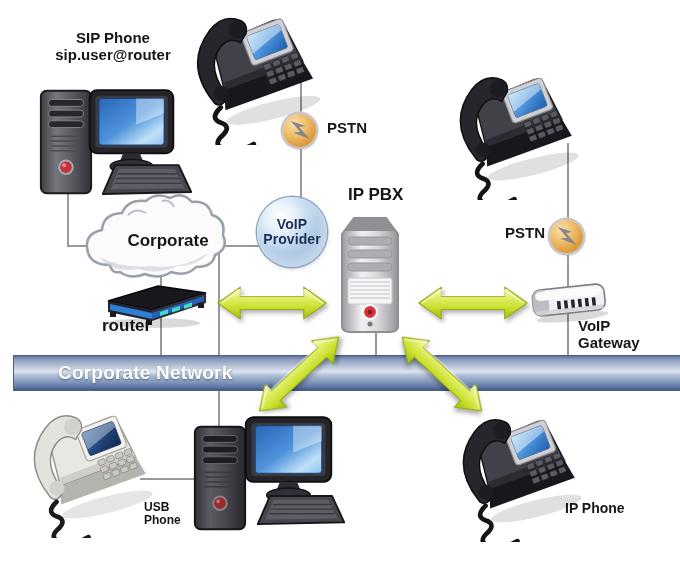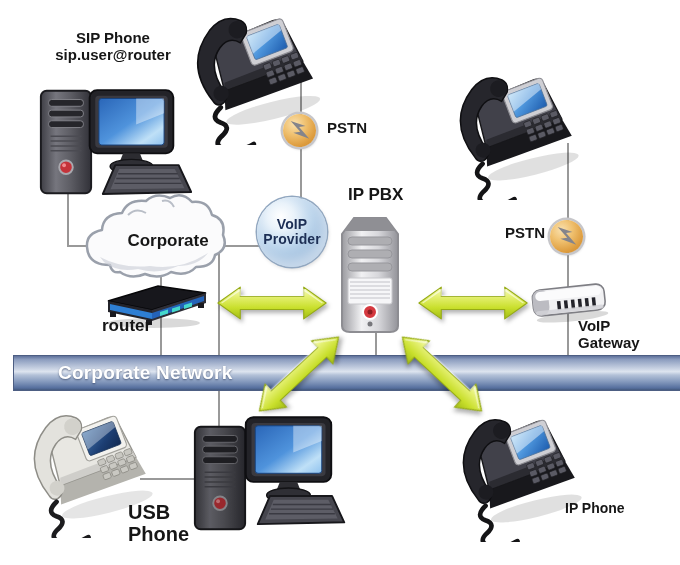--- a/index.html
+++ b/index.html
@@ -319,19 +319,19 @@
   </div>
   <div class="lbl" style="left:327px;top:120px;font-size:15px">PSTN</div>
   <div class="lbl center" style="left:118px;top:231px;width:100px;font-size:17px">Corporate</div>
   <div class="lbl" style="left:102px;top:316px;font-size:17px">router</div>
   <div class="lbl" style="left:348px;top:185px;font-size:17px">IP PBX</div>
   <div class="lbl" style="left:505px;top:225px;font-size:15px">PSTN</div>
   <div class="lbl" style="left:578px;top:318px;font-size:15px">
     <div>VoIP</div>
     <div>Gateway</div>
   </div>
-  <div class="lbl" style="left:128px;top:501px;font-size:20px">
+  <div class="lbl" style="left:144px;top:501px;font-size:12px">
     <div>USB</div>
     <div>Phone</div>
   </div>
   <div class="lbl" style="left:565px;top:501px;font-size:14px">IP Phone</div>
 
 </div>
 
 </body></html>

